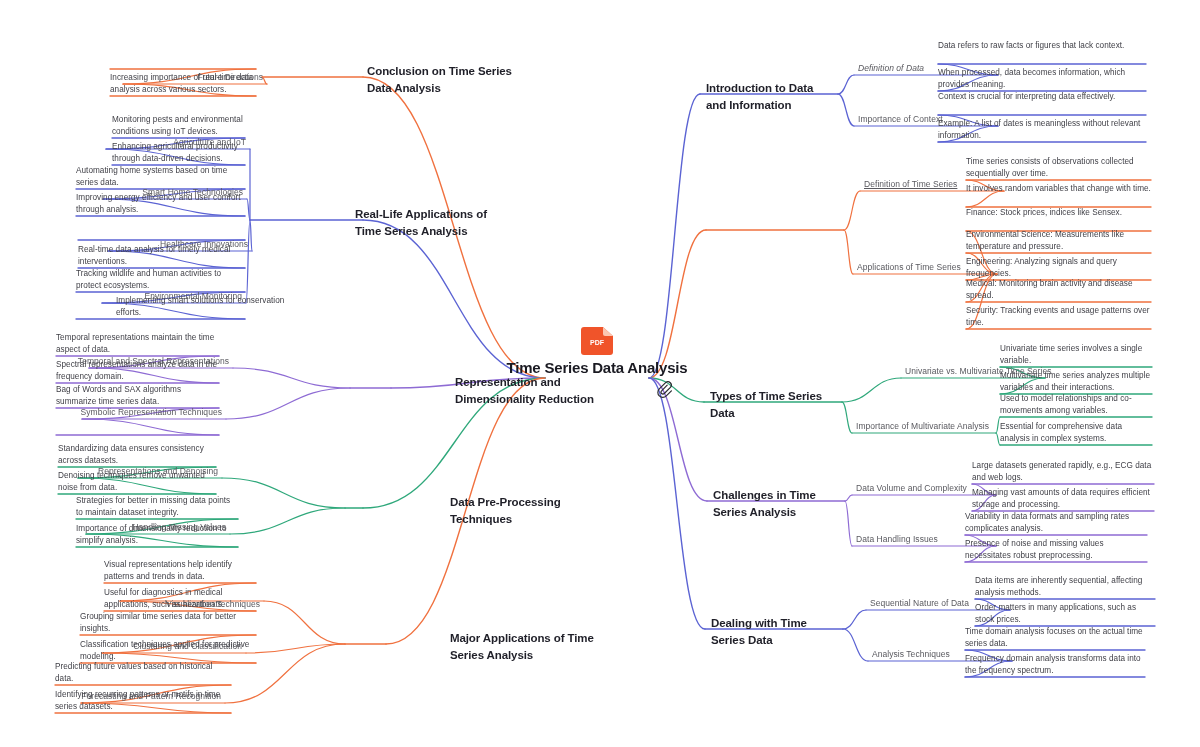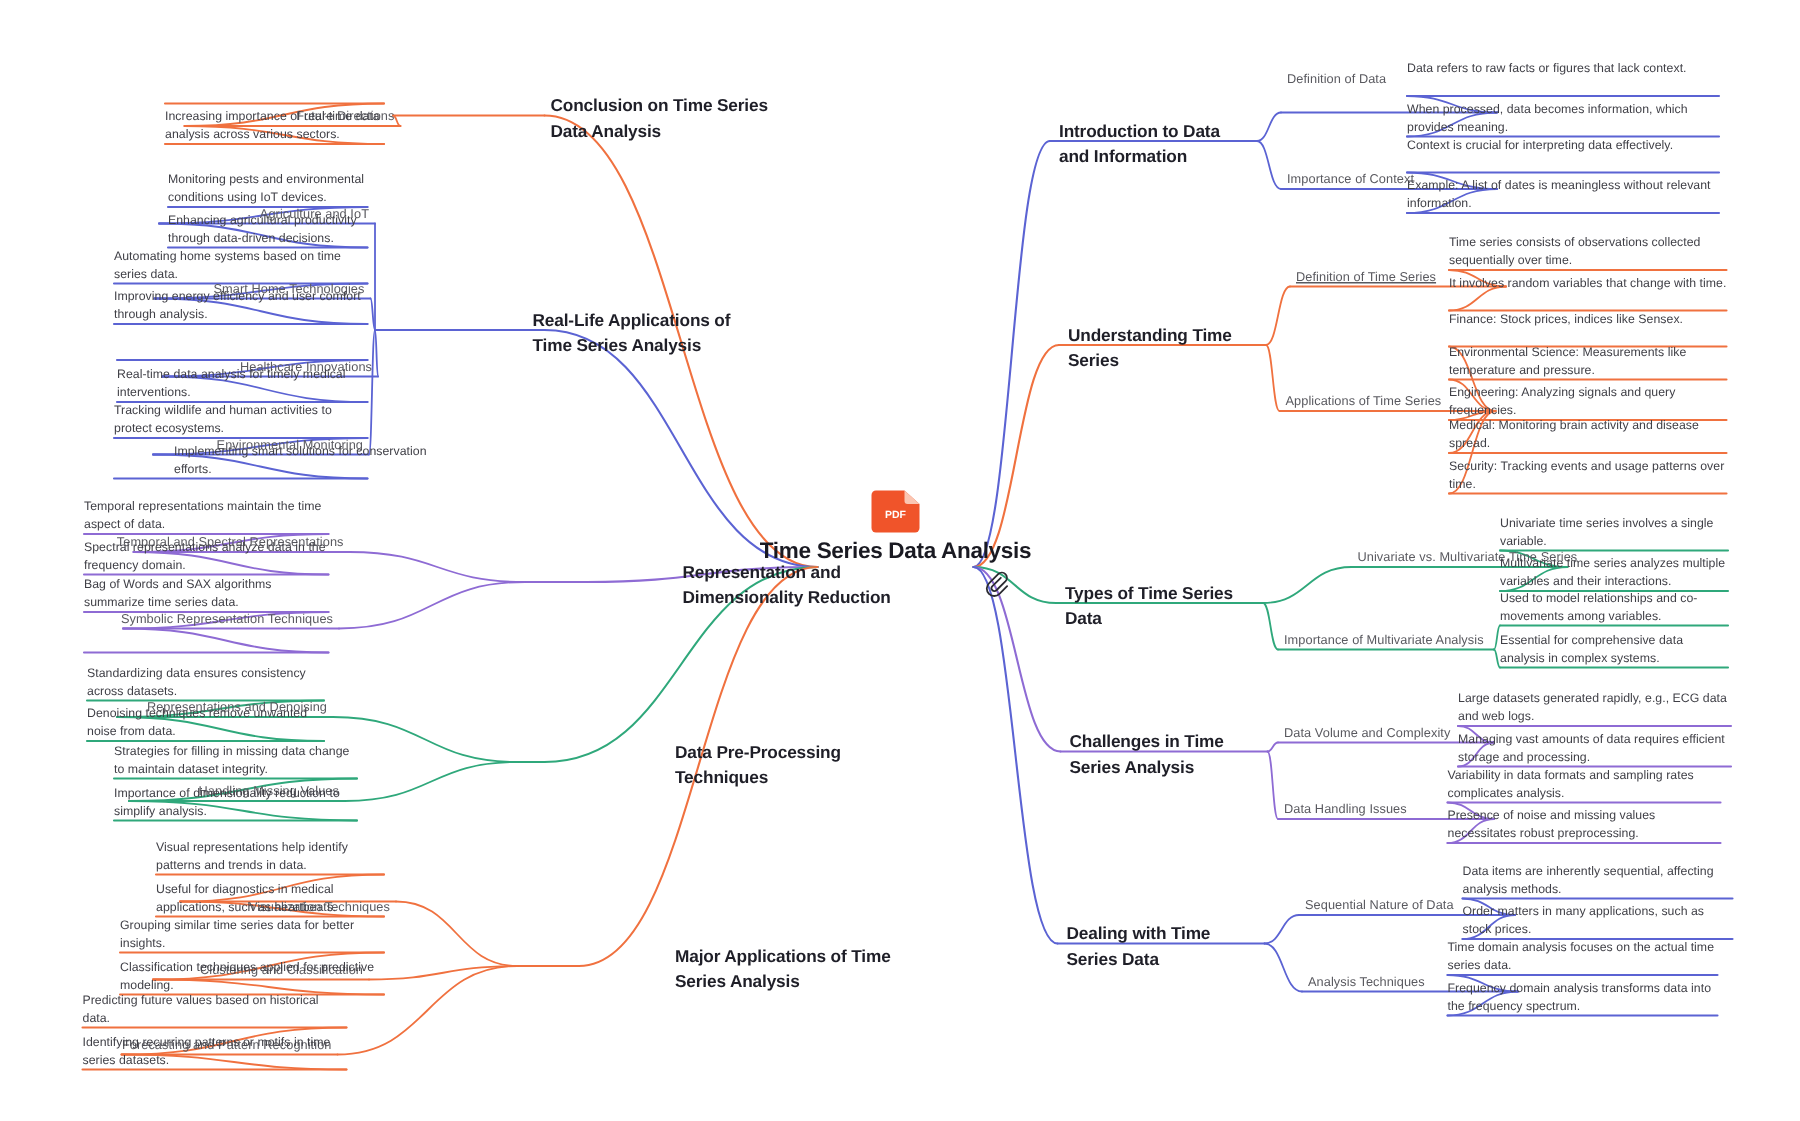--- a/index.html
+++ b/index.html
@@ -207,35 +207,34 @@
   <svg class="pdf-icon" id="pdf-icon" viewBox="0 0 34 30" style="left: 580px; top: 326px;">
     <path d="M1 4a3 3 0 0 1 3-3h19l10 9v16a3 3 0 0 1-3 3H4a3 3 0 0 1-3-3z" fill="#F0542A"></path>
     <path d="M23 1l10 9H25a2 2 0 0 1-2-2z" fill="#FBC6B2"></path>
     <text x="10" y="19" font-family="Liberation Sans, sans-serif" font-size="7" font-weight="bold" fill="#ffffff">PDF</text>
   </svg>
 
   <svg class="clip-icon" id="clip-icon" viewBox="0 0 16 18" style="left: 656px; top: 380px;">
     <path d="M11.2 5.2 5.6 10.8a1.9 1.9 0 0 0 2.7 2.7l6.1-6.1a3.4 3.4 0 0 0-4.8-4.8L3.3 8.9a4.9 4.9 0 0 0 7 7l5.1-5.1" fill="none" stroke="#2a2a30" stroke-width="1.2" stroke-linecap="round" stroke-linejoin="round"></path>
   </svg>
 <div class="node b1 right" style="left: 706px; top: 80px; width: 130px;">Introduction to Data and Information</div>
-    <div class="node b2 right" style="left: 858px; top: 47px; width: 200px;">Definition of Data</div>
+    <div class="node b2 right" style="left: 858px; top: 63px; width: 200px; font-style: italic;">Definition of Data</div>
     <div class="node leaf right" style="left: 938px; top: 40px; width: 208px; color: rgb(91, 99, 211); border-bottom-color: transparent;">
       <span>Data refers to raw facts or figures that lack context.</span>
     </div>
     <div class="node leaf right" style="left: 938px; top: 67px; width: 208px; color: rgb(91, 99, 211); border-bottom-color: transparent;">
       <span>When processed, data becomes information, which provides meaning.</span>
     </div>
     <div class="node b2 right" style="left: 858px; top: 114px; width: 200px;">Importance of Context</div>
     <div class="node leaf right" style="left: 938px; top: 91px; width: 208px; color: rgb(91, 99, 211); border-bottom-color: transparent;">
       <span>Context is crucial for interpreting data effectively.</span>
     </div>
     <div class="node leaf right" style="left: 938px; top: 118px; width: 208px; color: rgb(91, 99, 211); border-bottom-color: transparent;">
       <span>Example: A list of dates is meaningless without relevant information.</span>
     </div>
-    <div class="node b1 right" style="left: 712px; top: 216px; width: 130px;">Understanding Time Series</div>
     <div class="node b2 right" style="left: 864px; top: 179px; width: 200px; text-decoration: underline;">Definition of Time Series</div>
     <div class="node leaf right" style="left: 966px; top: 156px; width: 185px; color: rgb(240, 113, 63); border-bottom-color: transparent;">
       <span>Time series consists of observations collected sequentially over time.</span>
     </div>
     <div class="node leaf right" style="left: 966px; top: 183px; width: 185px; color: rgb(240, 113, 63); border-bottom-color: transparent;">
       <span>It involves random variables that change with time.</span>
     </div>
     <div class="node b2 right" style="left: 857px; top: 262px; width: 200px;">Applications of Time Series</div>
     <div class="node leaf right" style="left: 966px; top: 207px; width: 185px; color: rgb(240, 113, 63); border-bottom-color: transparent;">
       <span>Finance: Stock prices, indices like Sensex.</span>
@@ -343,21 +342,21 @@
     <div class="node b1 left" style="left: 450px; top: 494px; width: 150px;">Data Pre-Processing Techniques</div>
     <div class="node b2 left" style="left: 18px; top: 466px; width: 200px;">Representations and Denoising</div>
     <div class="node leaf left" style="left: 58px; top: 443px; width: 158px; color: rgb(47, 168, 123); border-bottom-color: transparent;">
       <span>Standardizing data ensures consistency across datasets.</span>
     </div>
     <div class="node leaf left" style="left: 58px; top: 470px; width: 158px; color: rgb(47, 168, 123); border-bottom-color: transparent;">
       <span>Denoising techniques remove unwanted noise from data.</span>
     </div>
     <div class="node b2 left" style="left: 26px; top: 522px; width: 200px;">Handling Missing Values</div>
     <div class="node leaf left" style="left: 76px; top: 495px; width: 162px; color: rgb(47, 168, 123); border-bottom-color: transparent;">
-      <span>Strategies for filling in missing data change to maintain dataset integrity.</span>
+      <span>Strategies for better in missing data points to maintain dataset integrity.</span>
     </div>
     <div class="node leaf left" style="left: 76px; top: 523px; width: 162px; color: rgb(47, 168, 123); border-bottom-color: transparent;">
       <span>Importance of dimensionality reduction to simplify analysis.</span>
     </div>
     <div class="node b1 left" style="left: 450px; top: 630px; width: 150px;">Major Applications of Time Series Analysis</div>
     <div class="node b2 left" style="left: 60px; top: 589px; width: 200px; margin-top: 10px;">Visualization Techniques</div>
     <div class="node leaf left" style="left: 104px; top: 559px; width: 152px; color: rgb(240, 113, 63); border-bottom-color: transparent;">
       <span>Visual representations help identify patterns and trends in data.</span>
     </div>
     <div class="node leaf left" style="left: 104px; top: 587px; width: 152px; color: rgb(240, 113, 63); border-bottom-color: transparent;">

